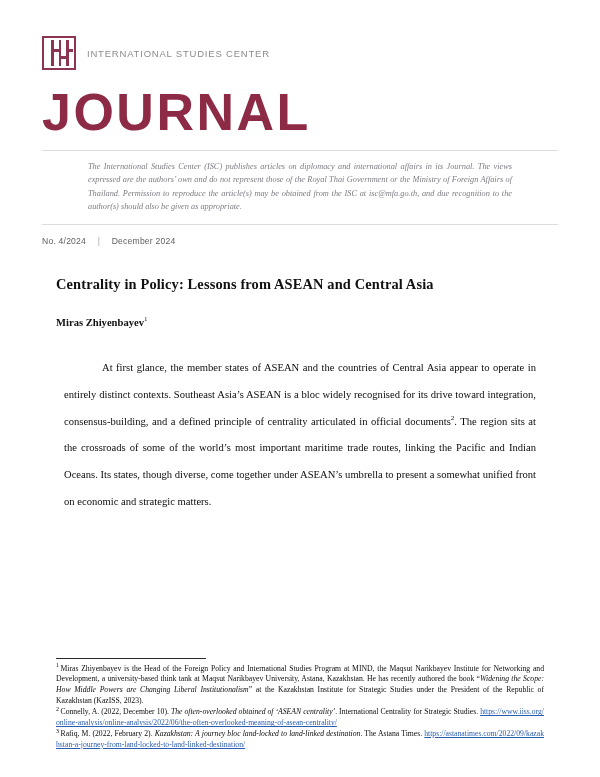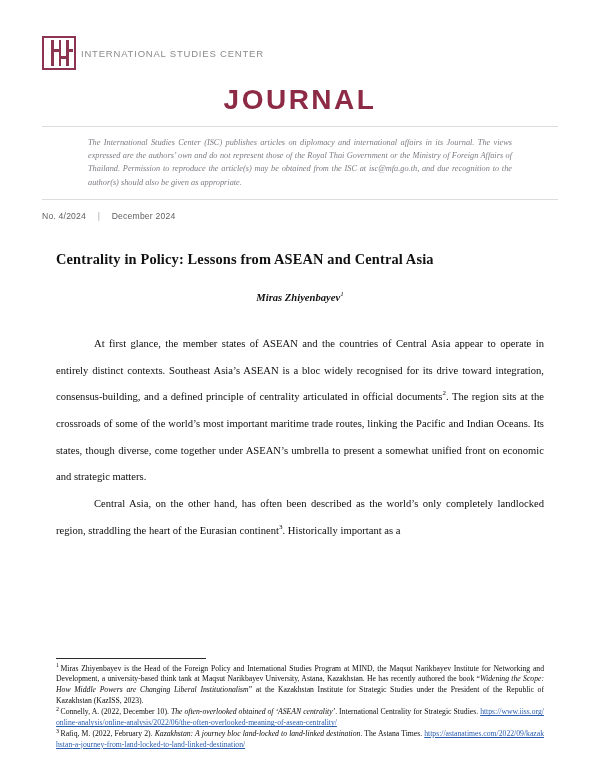--- a/index.html
+++ b/index.html
@@ -21,21 +21,21 @@
     box-sizing: border-box;
     padding: 0;
   }
   
   .masthead {
     padding: 36px 42px 0 42px;
   }
   .brandrow {
     display: flex;
     align-items: center;
-    gap: 5px;
+    gap: 11px;
     height: 34px;
   }
   .logo-mark {
     width: 34px;
     height: 34px;
     flex: 0 0 34px;
     position: relative;
     box-sizing: border-box;
     border: 2.5px solid #8d3450;
   }
@@ -59,24 +59,24 @@
   .logo-mark .tick.t3 { left: 24px; width: 5px;  top: 11px; }
   .brand-text {
     font-family: "Liberation Sans", sans-serif;
     font-size: 9.5px;
     letter-spacing: 0.8px;
     color: #8b8b8f;
     white-space: nowrap;
   }
   .journal-word {
     margin-top: 16px;
-    text-align: center;
+    text-align: left;
     font-family: "Liberation Sans", sans-serif;
     font-weight: bold;
-    font-size: 28px;
+    font-size: 52px;
     letter-spacing: 2.5px;
     color: #8d2b46;
     line-height: 1.02;
   }
   .rule-light {
     border: 0;
     border-top: 1px solid #dcdcde;
     margin: 11px 0 0 0;
   }
   .disclaimer {
@@ -111,35 +111,34 @@
   }
   .article-title {
     font-family: "Liberation Serif", serif;
     font-weight: bold;
     font-size: 14.4px;
     color: #111;
     margin: 30px 0 0 0;
     letter-spacing: 0.15px;
   }
   .article-author {
-    text-align: center;
+    text-align: left;
     font-family: "Liberation Serif", serif;
     font-weight: bold;
-    font-style: italic;
     font-size: 10.6px;
     color: #111;
     margin: 22px 0 4px 0;
   }
   .article-author sup {
     font-size: 7px;
     font-weight: normal;
     vertical-align: super;
   }
   .body-text {
-    margin: 0;
+    margin: 8px;
     padding: 0;
     font-family: "Liberation Serif", serif;
     font-size: 10.6px;
     line-height: 2.52;
     color: #0c0c0c;
     text-align: justify;
     text-indent: 38px;
   }
   .body-text.p1 { margin-top: 28px; }
   .body-text.p2 { margin-top: 0px; }
@@ -220,21 +219,20 @@
   <div class="article">
 
     <h1 class="article-title">Centrality in Policy: Lessons from ASEAN and Central Asia</h1>
 
     <div class="article-author">
       <span>Miras Zhiyenbayev</span><sup>1</sup>
     </div>
 
     <p class="body-text p1"><span>At first glance, the member states of ASEAN and the countries of Central Asia appear to operate in entirely distinct contexts. Southeast Asia’s ASEAN is a bloc widely recognised for its drive toward integration, consensus-building, and a defined principle of centrality articulated in official documents</span><sup>2</sup><span>. The region sits at the crossroads of some of the world’s most important maritime trade routes, linking the Pacific and Indian Oceans. Its states, though diverse, come together under ASEAN’s umbrella to present a somewhat unified front on economic and strategic matters.</span></p>
 
-    <p class="body-text p2"><span>Central Asia, on the other hand, has often been described as the world’s only completely landlocked region, straddling the heart of the Eurasian continent</span><sup>3</sup><span>. Historically important as a</span></p>
   </div>
 
   <div class="footnotes">
     <hr class="fn-rule">
 
     <p class="fn"><sup>1</sup><span>Miras Zhiyenbayev is the Head of the Foreign Policy and International Studies Program at MIND, the Maqsut Narikbayev Institute for Networking and Development, a university-based think tank at Maqsut Narikbayev University, Astana, Kazakhstan. He has recently authored the book “</span><i>Widening the Scope: How Middle Powers are Changing Liberal Institutionalism</i><span>” at the Kazakhstan Institute for Strategic Studies under the President of the Republic of Kazakhstan (KazISS, 2023).</span></p>
 
     <p class="fn"><sup>2</sup><span>Connelly, A. (2022, December 10). </span><i>The often-overlooked obtained of ‘ASEAN centrality’</i><span>. International Centrality for Strategic Studies. </span><span class="link">https://www.iiss.org/online-analysis/online-analysis/2022/06/the-often-overlooked-meaning-of-asean-centrality/</span></p>
 
     <p class="fn"><sup>3</sup><span>Rafiq, M. (2022, February 2). </span><i>Kazakhstan: A journey bloc land-locked to land-linked destination</i><span>. The Astana Times. </span><span class="link">https://astanatimes.com/2022/09/kazakhstan-a-journey-from-land-locked-to-land-linked-destination/</span></p>

